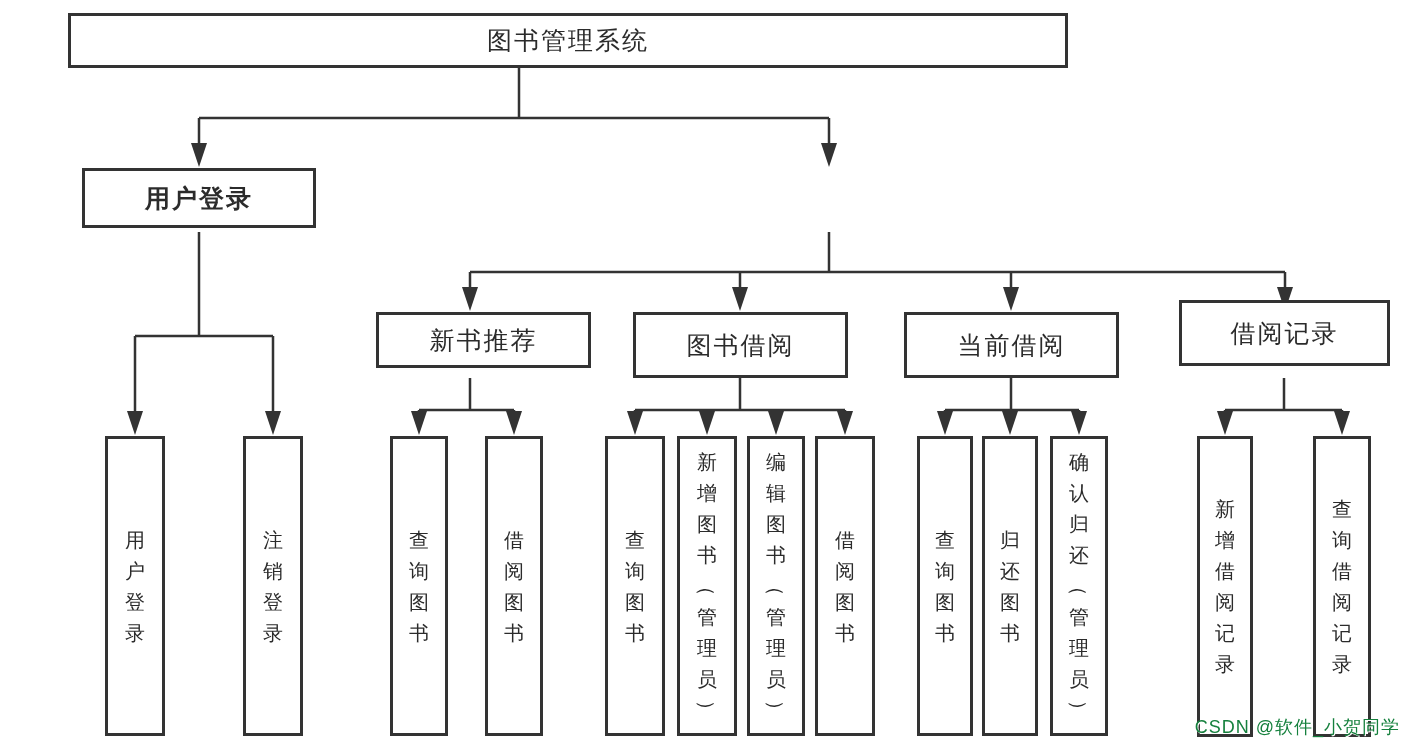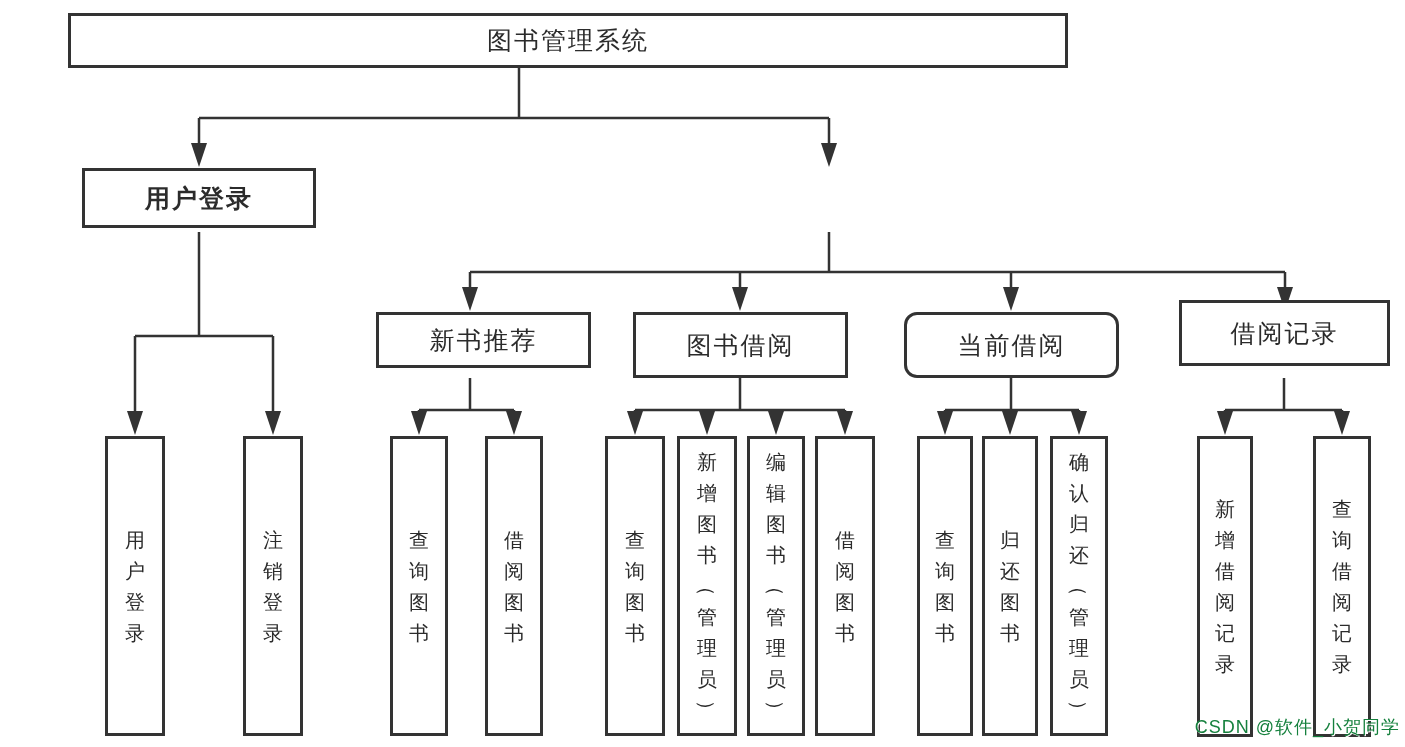--- a/index.html
+++ b/index.html
@@ -124,21 +124,21 @@
   <div class="node h" style="left:82px; top:168px; width:234px; height:60px;font-weight:bold;">
     <span>用户登录</span>
   </div>
 
   <div class="node h" style="left:376px; top:312px; width:215px; height:56px;">
     <span>新书推荐</span>
   </div>
   <div class="node h" style="left:633px; top:312px; width:215px; height:66px;justify-content:center;">
     <span>图书借阅</span>
   </div>
-  <div class="node h" style="left:904px; top:312px; width:215px; height:66px;border-radius:13px;">
+  <div class="node h" style="left:904px; top:312px; width:215px; height:66px;">
     <span>当前借阅</span>
   </div>
   <div class="node h" style="left:1179px; top:300px; width:211px; height:66px;">
     <span>借阅记录</span>
   </div>
 
   <div class="node" style="left:105px; top:436px; width:60px; height:300px;">
     <span class="vtext">
         <span>用</span>
         <span>户</span>

